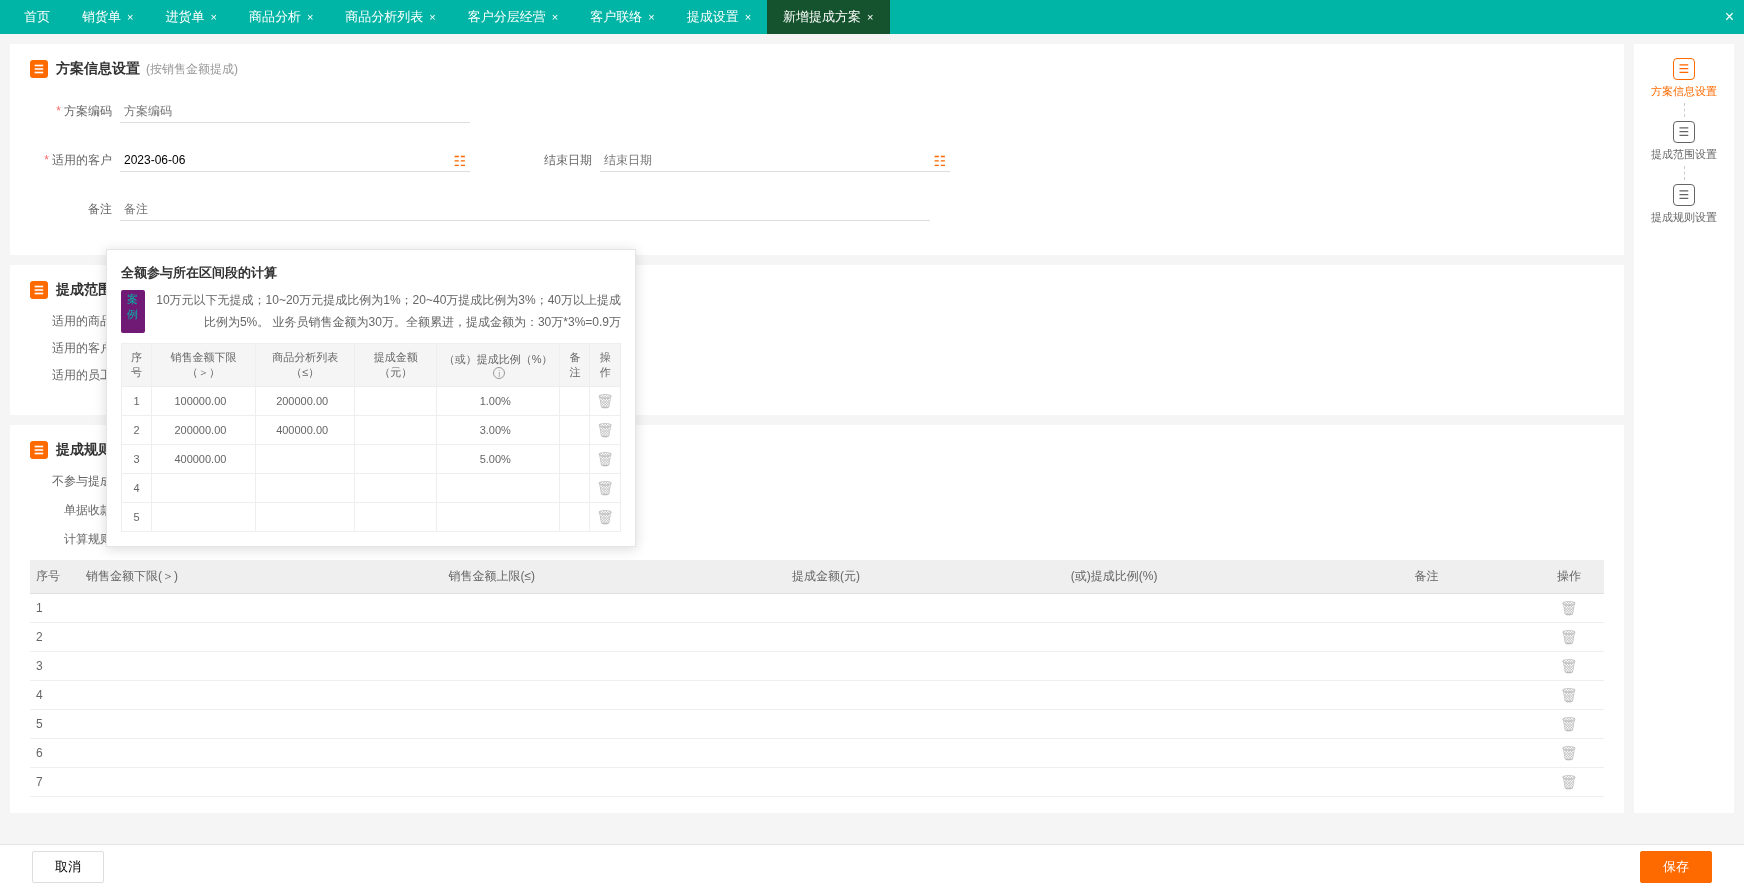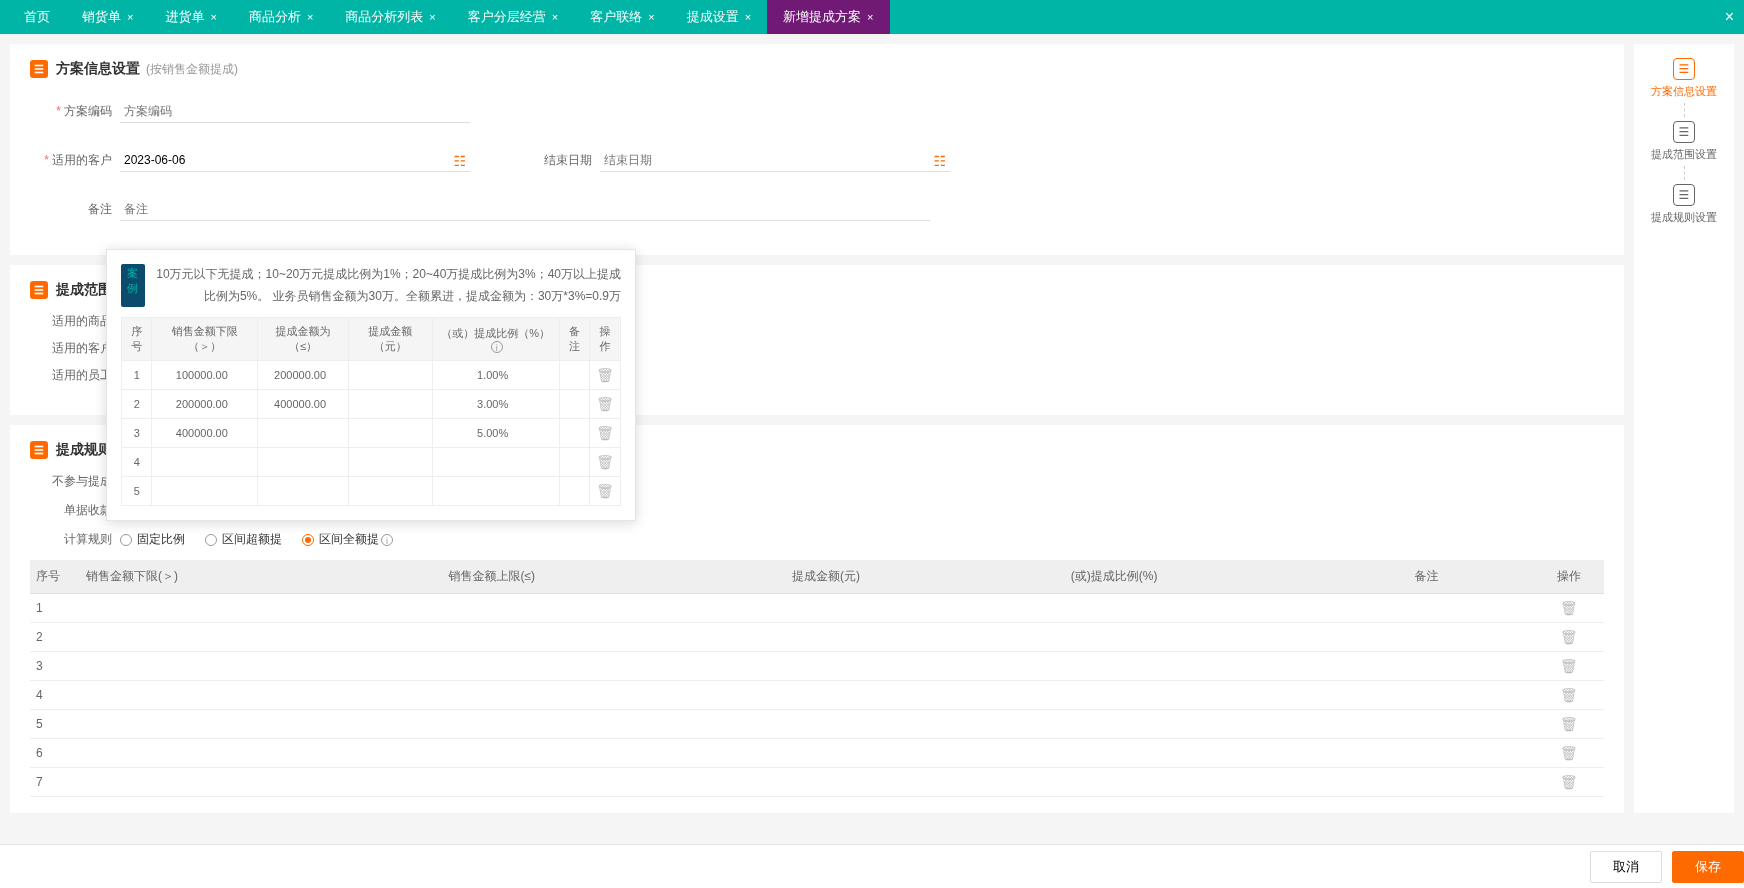--- a/index.html
+++ b/index.html
@@ -1,19 +1,19 @@
 <!DOCTYPE html>
 <html><head>
 <meta charset="utf-8">
 <style>
 * { box-sizing: border-box; margin: 0; padding: 0; }
 body { font-family: "Microsoft YaHei", Arial, sans-serif; font-size: 12px; color: #333; background: #f5f5f5; }
 .tabs { background: #00b5a5; display: flex; align-items: center; height: 34px; padding: 0 8px; position: relative; }
 .tab { padding: 0 16px; height: 34px; line-height: 34px; color: #fff; font-size: 13px; cursor: pointer; position: relative; }
-.tab.active { background: #701a75; }
+.tab.active { background: #14532d; }
 .tab .close { margin-left: 6px; font-size: 11px; }
 .tabs-close-all { position: absolute; right: 10px; color: #fff; font-size: 16px; cursor: pointer; }
 
 .main-wrap { display: flex; padding: 10px 10px 60px 10px; gap: 10px; }
 .content { flex: 1; display: flex; flex-direction: column; gap: 10px; position: relative; }
 .panel { background: #fff; padding: 16px 20px; }
 .panel-title { display: flex; align-items: center; font-size: 14px; font-weight: bold; margin-bottom: 14px; }
 .panel-title .badge { width: 18px; height: 18px; border-radius: 3px; background: #ff6a00; color: #fff; display: inline-flex; align-items: center; justify-content: center; font-size: 11px; margin-right: 8px; }
 .panel-title .sub { font-weight: normal; color: #999; font-size: 12px; margin-left: 6px; }
 
@@ -40,27 +40,27 @@
 table.rule-table th { background: #efefef; color: #666; font-weight: normal; padding: 8px 6px; text-align: left; border-bottom: 1px solid #e0e0e0; }
 table.rule-table td { padding: 6px 6px; border-bottom: 1px solid #eee; color: #666; }
 .del-icon { color: #bbb; font-size: 14px; cursor: pointer; }
 
 .right-nav { width: 100px; background: #fff; padding: 14px 6px; display: flex; flex-direction: column; align-items: center; gap: 4px; }
 .rn-item { display: flex; flex-direction: column; align-items: center; font-size: 11px; color: #666; cursor: pointer; }
 .rn-item.active { color: #ff6a00; }
 .rn-icon { width: 22px; height: 22px; border: 1px solid currentColor; border-radius: 4px; display: flex; align-items: center; justify-content: center; margin-bottom: 4px; font-size: 12px; }
 .rn-line { width: 1px; height: 14px; border-left: 1px dashed #ccc; }
 
-.footer { position: fixed; bottom: 0; left: 0; right: 0; background: #fff; border-top: 1px solid #e5e5e5; height: 44px; display: flex; align-items: center; justify-content: flex-end; padding: 0 0; gap: 10px; }
+.footer { position: fixed; bottom: 0; left: 0; right: 0; background: #fff; border-top: 1px solid #e5e5e5; height: 44px; display: flex; align-items: center; justify-content: space-between; padding: 0 32px; gap: 10px; }
 .btn { padding: 6px 22px; font-size: 13px; border-radius: 2px; cursor: pointer; border: 1px solid #ddd; background: #fff; }
 .btn.primary { background: #ff6a00; color: #fff; border-color: #ff6a00; }
 
 .tooltip-box { position: absolute; left: 96px; top: 205px; width: 530px; background: #fff; border: 1px solid #e5e5e5; box-shadow: 0 2px 12px rgba(0,0,0,0.15); padding: 14px; z-index: 20; font-size: 12px; }
 .tooltip-title { font-weight: bold; margin-bottom: 8px; font-size: 13px; }
-.case-tag { display: inline-block; background: #0c4a6e; color: #00b5a5; padding: 2px 6px; margin-right: 6px; font-size: 11px; border-radius: 2px; vertical-align: top; }
+.case-tag { display: inline-block; background: #701a75; color: #00b5a5; padding: 2px 6px; margin-right: 6px; font-size: 11px; border-radius: 2px; vertical-align: top; }
 .tooltip-desc { color: #666; line-height: 1.8; text-align: right; }
 .tooltip-table { width: 100%; border-collapse: collapse; margin-top: 10px; font-size: 11px; }
 .tooltip-table th { background: #f5f5f5; color: #666; font-weight: normal; padding: 6px 4px; border: 1px solid #eee; text-align: center; }
 .tooltip-table td { padding: 6px 4px; border: 1px solid #eee; text-align: center; color: #666; }
 .tooltip-table td.num-r { text-align: center; padding-right: 10px; }
 .tooltip-note { color: #ff6a00; margin-top: 10px; font-size: 11px; line-height: 1.6; }
 .info-circle { display:inline-block; width:12px; height:12px; border:1px solid #999; border-radius:50%; font-size:9px; line-height:12px; text-align:center; color:#999; margin-left:2px;}
 </style>
 </head>
 <body>
@@ -235,30 +235,31 @@
               <td></td>
               <td></td>
               <td></td>
               <td style="text-align:center"><span class="del-icon">🗑</span></td>
             </tr>
           </tbody>
       </table>
     </div>
 
     <div class="tooltip-box">
+      <div class="tooltip-title">全额参与所在区间段的计算</div>
       <div style="display:flex;">
         <span class="case-tag">案例</span>
         <div class="tooltip-desc">10万元以下无提成；10~20万元提成比例为1%；20~40万提成比例为3%；40万以上提成比例为5%。 业务员销售金额为30万。全额累进，提成金额为：30万*3%=0.9万</div>
       </div>
       <table class="tooltip-table">
         <thead>
             <tr>
           <th>序号</th>
           <th>销售金额下限（＞）</th>
-          <th>提成金额为（≤）</th>
+          <th>商品分析列表（≤）</th>
           <th>提成金额（元）</th>
           <th><span>（或）提成比例（%）</span><span class="info-circle">i</span></th>
           <th>备注</th>
           <th>操作</th>
         </tr>
           </thead>
         <tbody id="tt-body">
             <tr>
               <td>1</td>
               <td class="num-r">100000.00</td>

